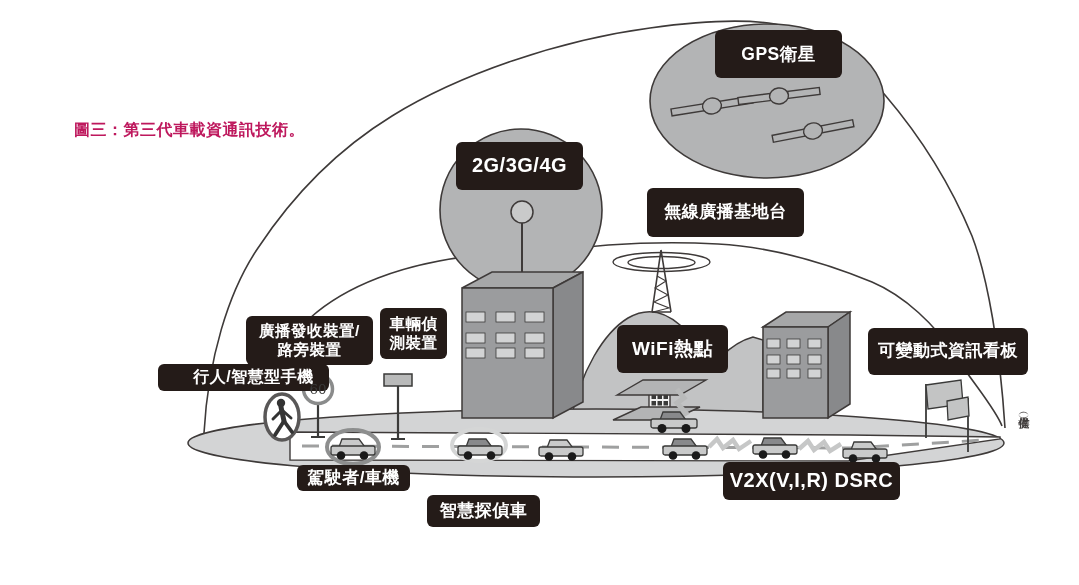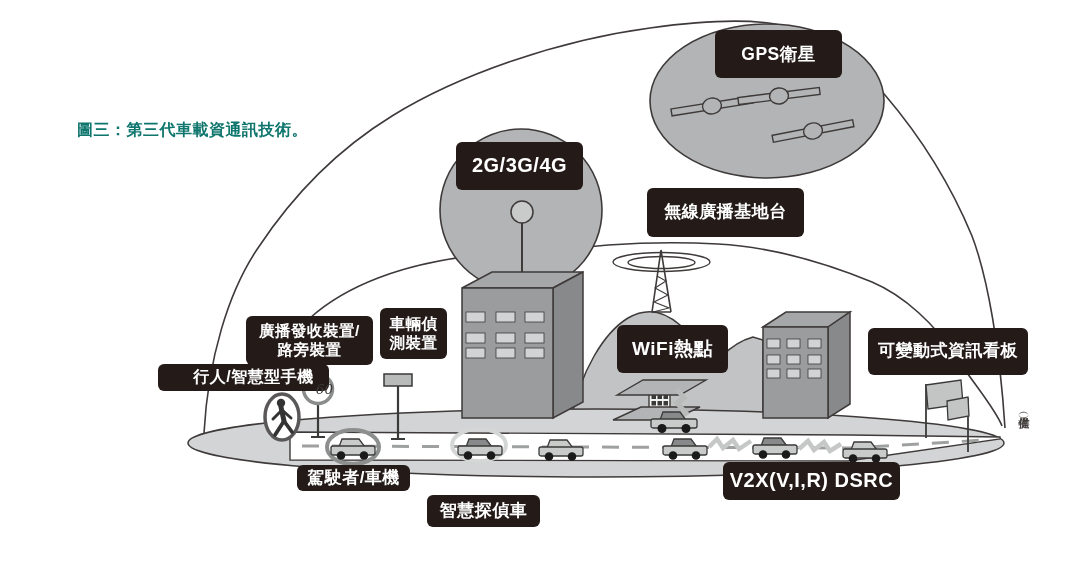--- a/index.html
+++ b/index.html
@@ -9,32 +9,32 @@
   }
   .stage svg{position:absolute;left:0;top:0;}
   .plate{
     position:absolute;background:#241b18;color:#ffffff;
     display:flex;align-items:center;justify-content:center;
     text-align:center;font-weight:bold;white-space:pre-line;line-height:1.18;
     letter-spacing:0.5px;
     border-radius:6px;
   }
   .caption{
-    position:absolute;left:48px;top:120px;width:260px;height:22px;
-    font-size:16px;font-weight:bold;color:#0f766e;letter-spacing:0.5px;text-align:right;
+    position:absolute;left:74px;top:120px;width:260px;height:22px;
+    font-size:16px;font-weight:bold;color:#be185d;letter-spacing:0.5px;
   }
   .credit{
     position:absolute;left:1007px;top:408px;width:22px;height:80px;
     writing-mode:vertical-rl;text-orientation:upright;
     font-size:11.5px;color:#3e3a39;letter-spacing:0px;line-height:1;
   }
   .speed-val{
     position:absolute;left:303px;top:381px;width:30px;height:16px;
-    text-align:right;font-family:"DejaVu Serif","Liberation Serif",serif;
-    font-size:13.5px;color:#3a3a39;font-style:italic;
+    text-align:center;font-family:"DejaVu Serif","Liberation Serif",serif;
+    font-size:13.5px;color:#3a3a39;
   }
   .lbl-gps{left:715px;top:30px;width:127px;height:48px;font-size:17.5px;}
   .lbl-cell{left:456px;top:142px;width:127px;height:48px;font-size:20px;}
   .lbl-bcast{left:647px;top:188px;width:157px;height:49px;font-size:17px;}
   .lbl-rsu{left:246px;top:308px;width:127px;height:49px;font-size:15.5px;margin-top:8px;}
   .lbl-det{left:380px;top:308px;width:67px;height:51px;font-size:15.5px;}
   .lbl-wifi{left:617px;top:325px;width:111px;height:48px;font-size:19px;}
   .lbl-vms{left:868px;top:328px;width:160px;height:47px;font-size:17px;}
   .lbl-ped{left:158px;top:364px;width:151px;height:27px;font-size:16px;padding-left:20px;}
   .lbl-drv{left:297px;top:465px;width:113px;height:26px;font-size:17px;}

